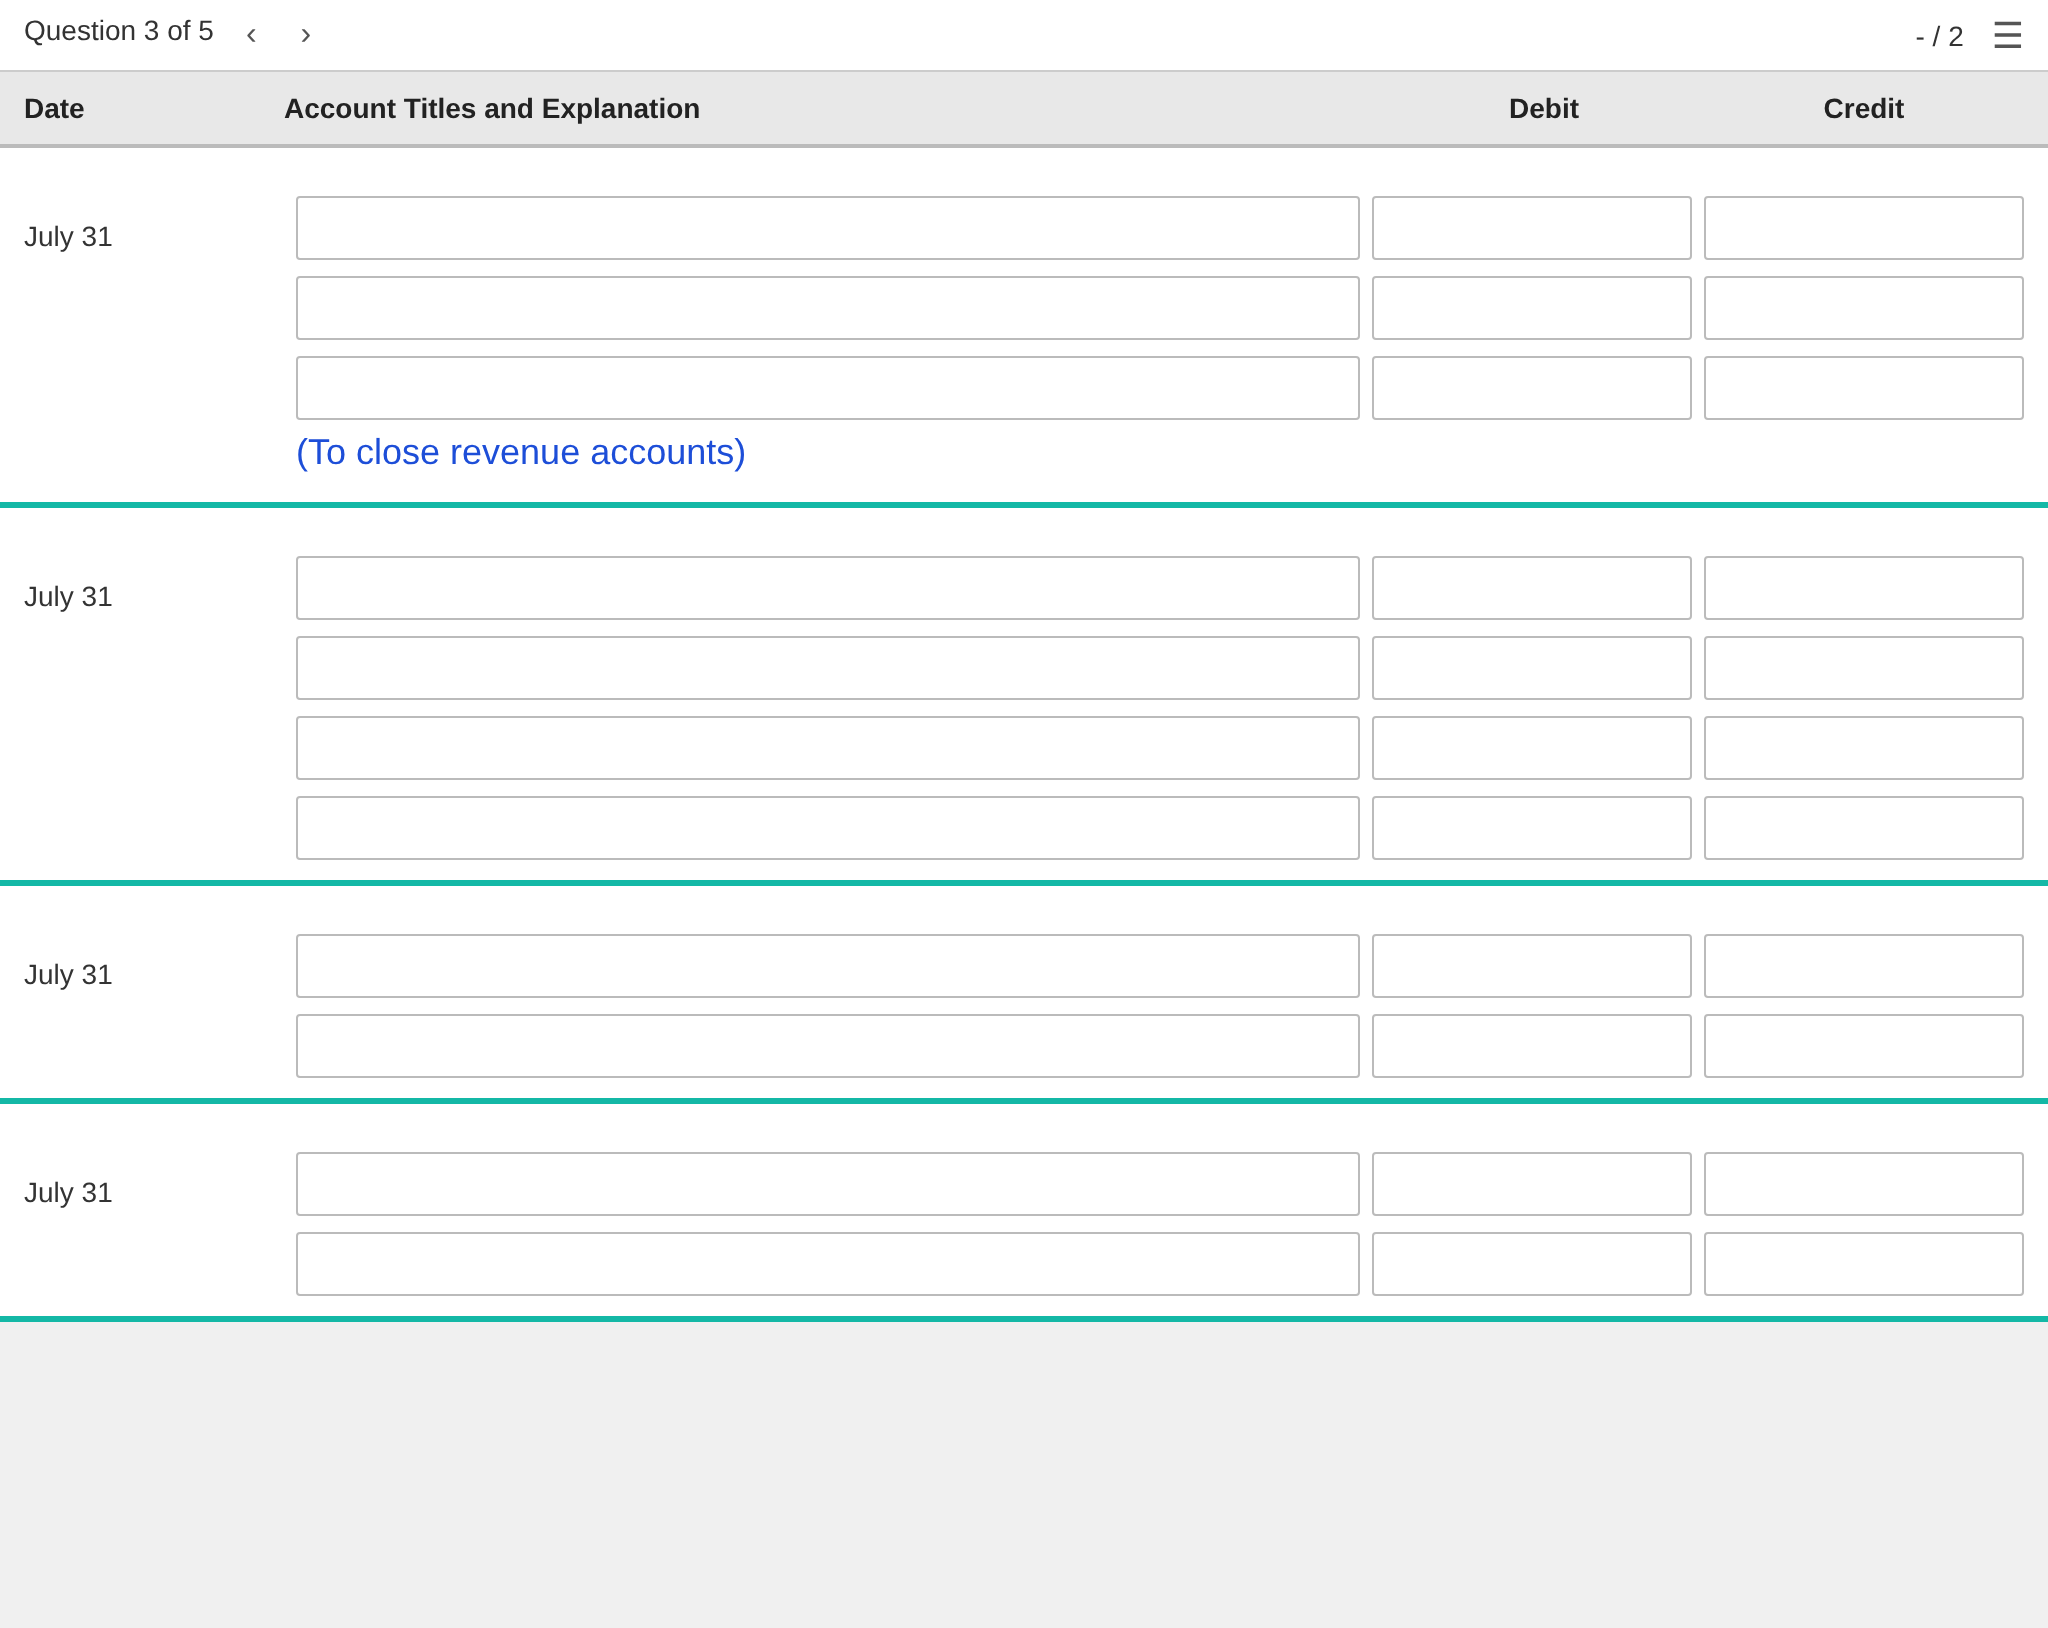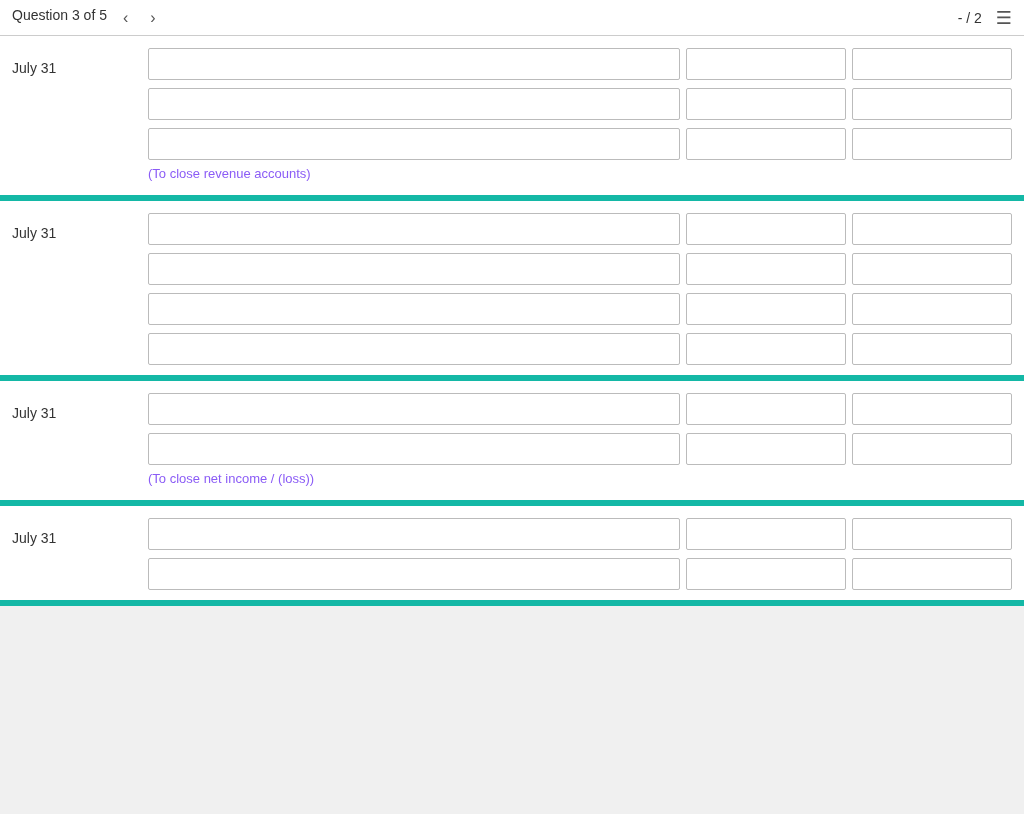--- a/index.html
+++ b/index.html
@@ -100,22 +100,22 @@
 
     .col-credit {
       font-weight: bold;
       font-size: 14px;
       color: #222;
       text-align: center;
     }
 
     
     .entry-section {
-      padding: 4px 12px 10px 12px;
-      border-bottom: 6px solid #14b8a6;
+      padding: 16px 12px 10px 12px;
+      border-bottom: 3px solid #14b8a6;
     }
 
     .entry-row {
       display: grid;
       grid-template-columns: 130px 1fr 160px 160px;
       align-items: center;
       gap: 6px;
       margin-top: 8px;
     }
 
@@ -144,22 +144,22 @@
       border: 1px solid #bbb;
       border-radius: 2px;
       padding: 4px 6px;
       font-size: 13px;
       background: #fff;
       outline: none;
       text-align: right;
     }
 
     .note-text {
-      font-size: 13px;
-      color: #8b5cf6;
+      font-size: 18px;
+      color: #1d4ed8;
       margin: 6px 0 4px 130px;
       padding-left: 6px;
     }
 
     .entry-row .date-cell.empty {
       
     }
   </style>
 </head>
 <body>
@@ -171,20 +171,26 @@
     <button class="nav-arrow">›</button>
   </div>
   <div class="top-bar-right">
     <span class="score-label">- / 2</span>
     <span class="list-icon">☰</span>
   </div>
 </div>
 
 <div class="main-content">
 
+  <div class="table-header">
+    <div class="col-date">Date</div>
+    <div class="col-account">Account Titles and Explanation</div>
+    <div class="col-debit">Debit</div>
+    <div class="col-credit">Credit</div>
+  </div>
 
   <div class="entry-section">
 
     <div class="entry-row">
       <div class="date-cell">July 31</div>
       <div>
         <input type="text" class="text-input" style="">
       </div>
       <div>
         <input type="text" class="number-input" style="">
@@ -297,21 +303,20 @@
       <div>
         <input type="text" class="text-input" style="">
       </div>
       <div>
         <input type="text" class="number-input" style="">
       </div>
       <div>
         <input type="text" class="number-input" style="">
       </div>
     </div>
-    <div class="note-text">(To close net income / (loss))</div>
   </div>
 
   <div class="entry-section">
 
     <div class="entry-row">
       <div class="date-cell">July 31</div>
       <div>
         <input type="text" class="text-input" style="">
       </div>
       <div>

